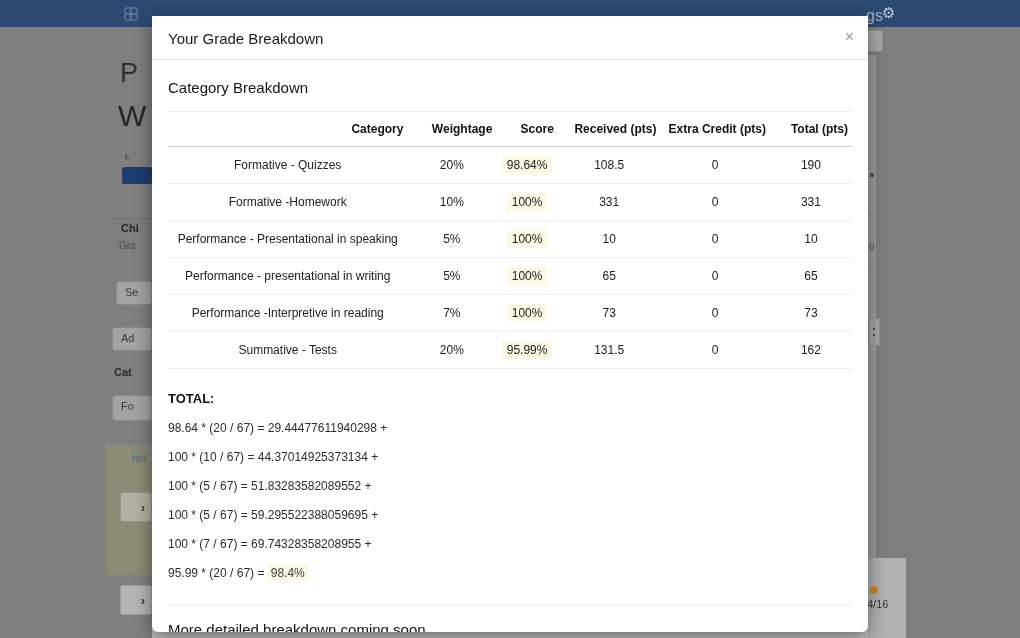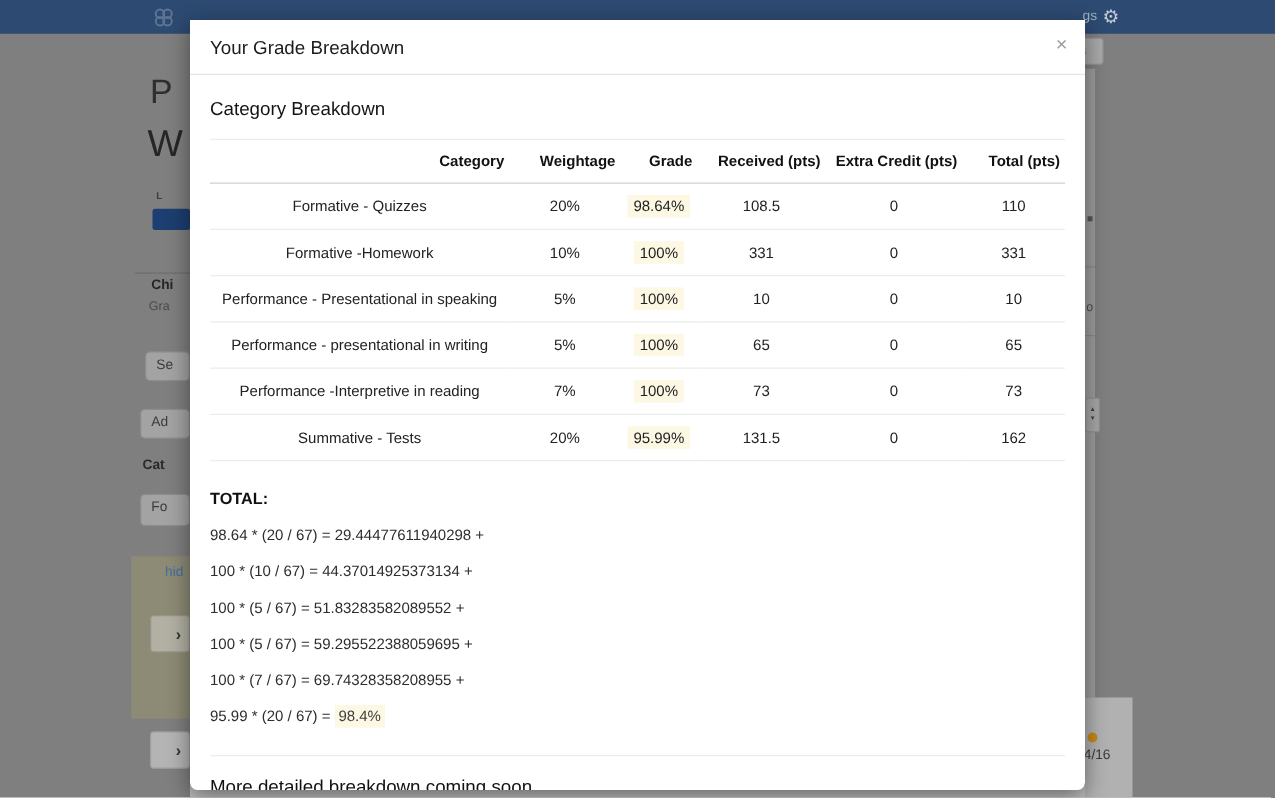--- a/index.html
+++ b/index.html
@@ -13,21 +13,21 @@
     font-family:"Liberation Sans","DejaVu Sans",sans-serif;
     background:#7f7f7f;
     position:relative;
   }
   
   .navbar{
     position:absolute;left:0;top:0;width:1020px;height:27px;
     background:var(--navbar);
   }
   .logo{position:absolute;left:122px;top:5px;}
-  .nav-partial{position:absolute;left:866px;top:7px;font-size:11px;color:#9fb0c6;}
+  .nav-partial{position:absolute;left:866px;top:7px;font-size:16px;color:#9fb0c6;}
   .gear{position:absolute;left:882px;top:4px;font-size:15px;color:#c3cad6;cursor:pointer;}
   .bg-frag{position:absolute;color:#303030;}
   .frag-p{left:120px;top:58px;font-size:27px;font-weight:400;color:#2e2e2e;}
   .frag-w{left:118px;top:99px;font-size:30px;font-weight:500;color:#262626;}
   .frag-tick{left:125px;top:152px;font-size:8px;color:#3f3f3f;font-weight:bold;}
   .blue-btn-frag{position:absolute;left:122px;top:167px;width:30px;height:17px;background:#1d3e70;border-radius:2px;}
   .hdiv{position:absolute;left:108px;top:218px;width:44px;height:1px;background:#6f6f6f;}
   .frag-chi{left:121px;top:222px;font-size:11px;font-weight:bold;color:#262626;}
   .frag-gra{left:119px;top:240px;font-size:10px;color:#4a4a4a;}
   .ghost-box{
@@ -155,34 +155,34 @@
           <col style="width:13%">
           <col style="width:9%">
         <col style="width:15%">
           <col style="width:16%">
           <col style="width:12%">
       </colgroup>
       <thead>
         <tr>
           <th>Category</th>
           <th>Weightage</th>
-          <th>Grade</th>
+          <th>Score</th>
           <th>Received (pts)</th>
           <th>Extra Credit (pts)</th>
           <th>Total (pts)</th>
         </tr>
       </thead>
       <tbody>
         <tr>
           <td>Formative - Quizzes</td>
           <td>20%</td>
           <td><span class="score-badge">98.64%</span></td>
           <td>108.5</td>
           <td>0</td>
-          <td>110</td>
+          <td>190</td>
         </tr>
         <tr>
           <td>Formative -Homework</td>
           <td>10%</td>
           <td><span class="score-badge">100%</span></td>
           <td>331</td>
           <td>0</td>
           <td>331</td>
         </tr>
         <tr>

